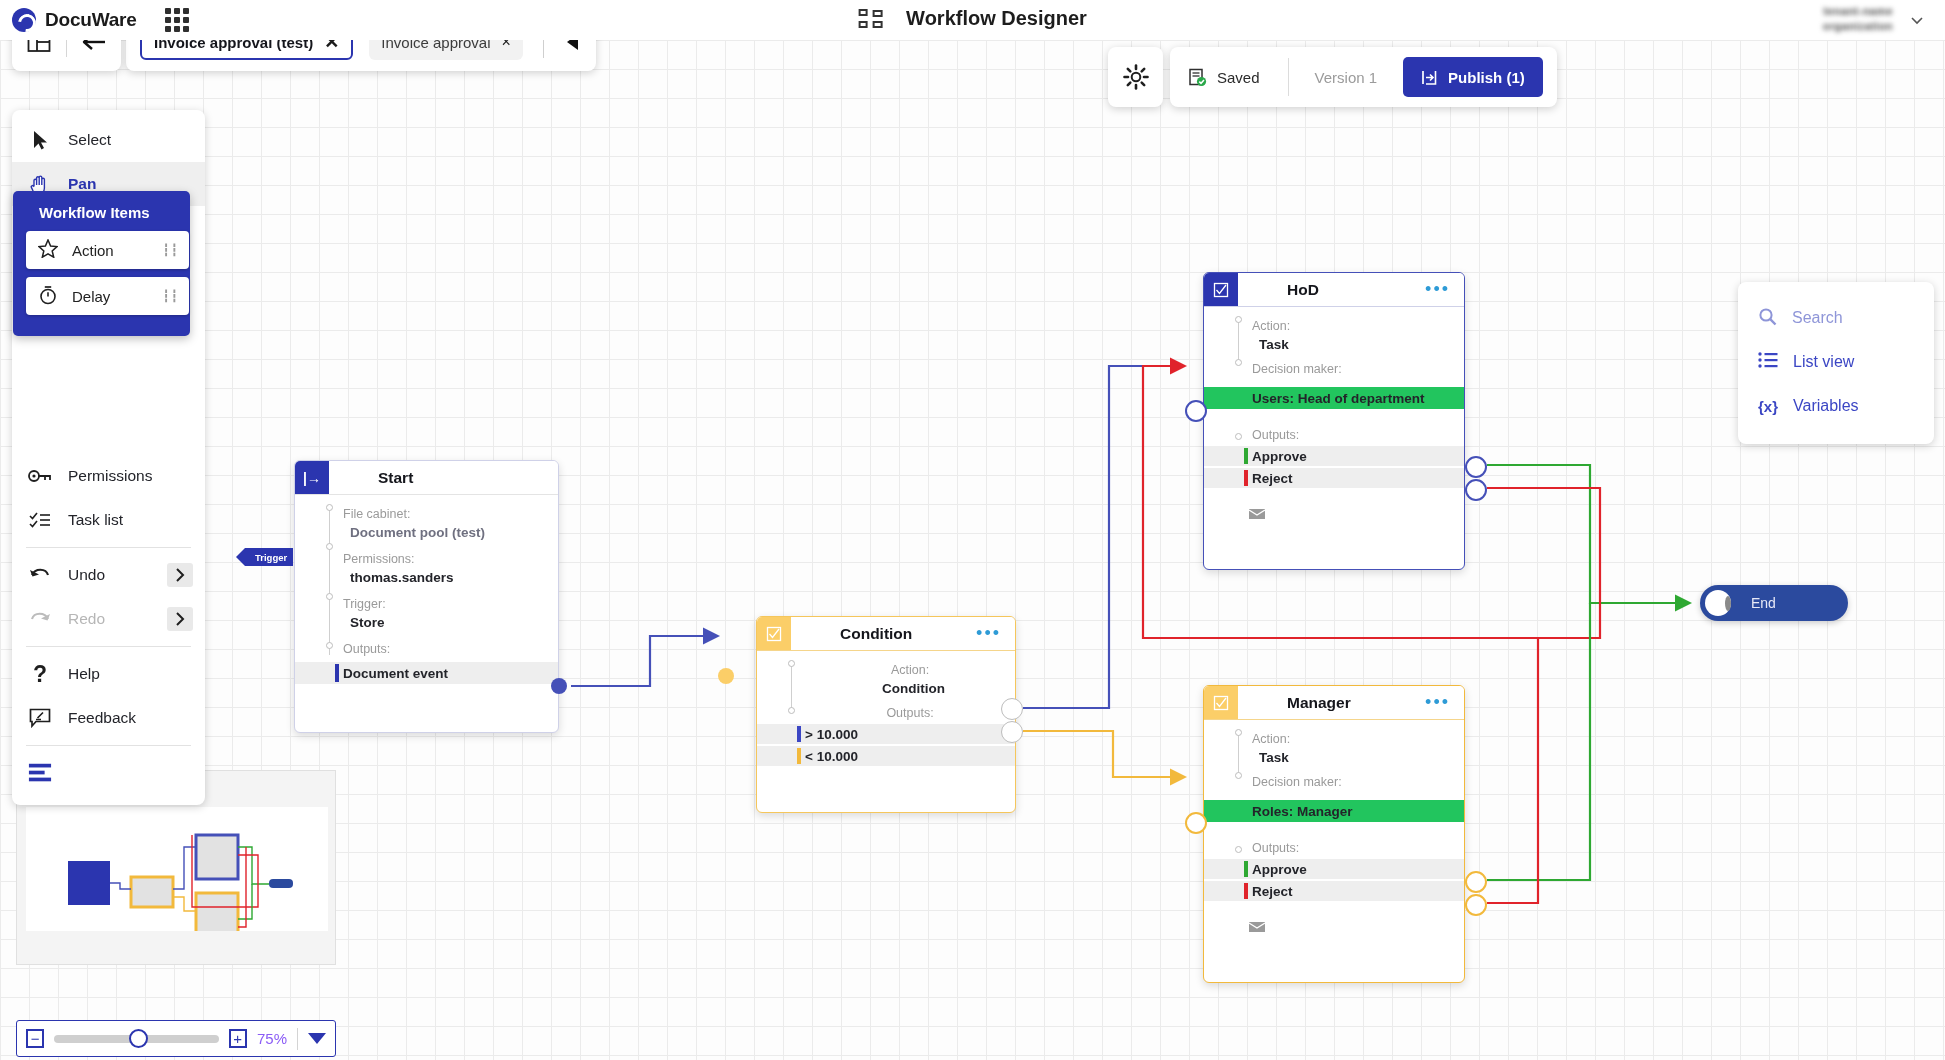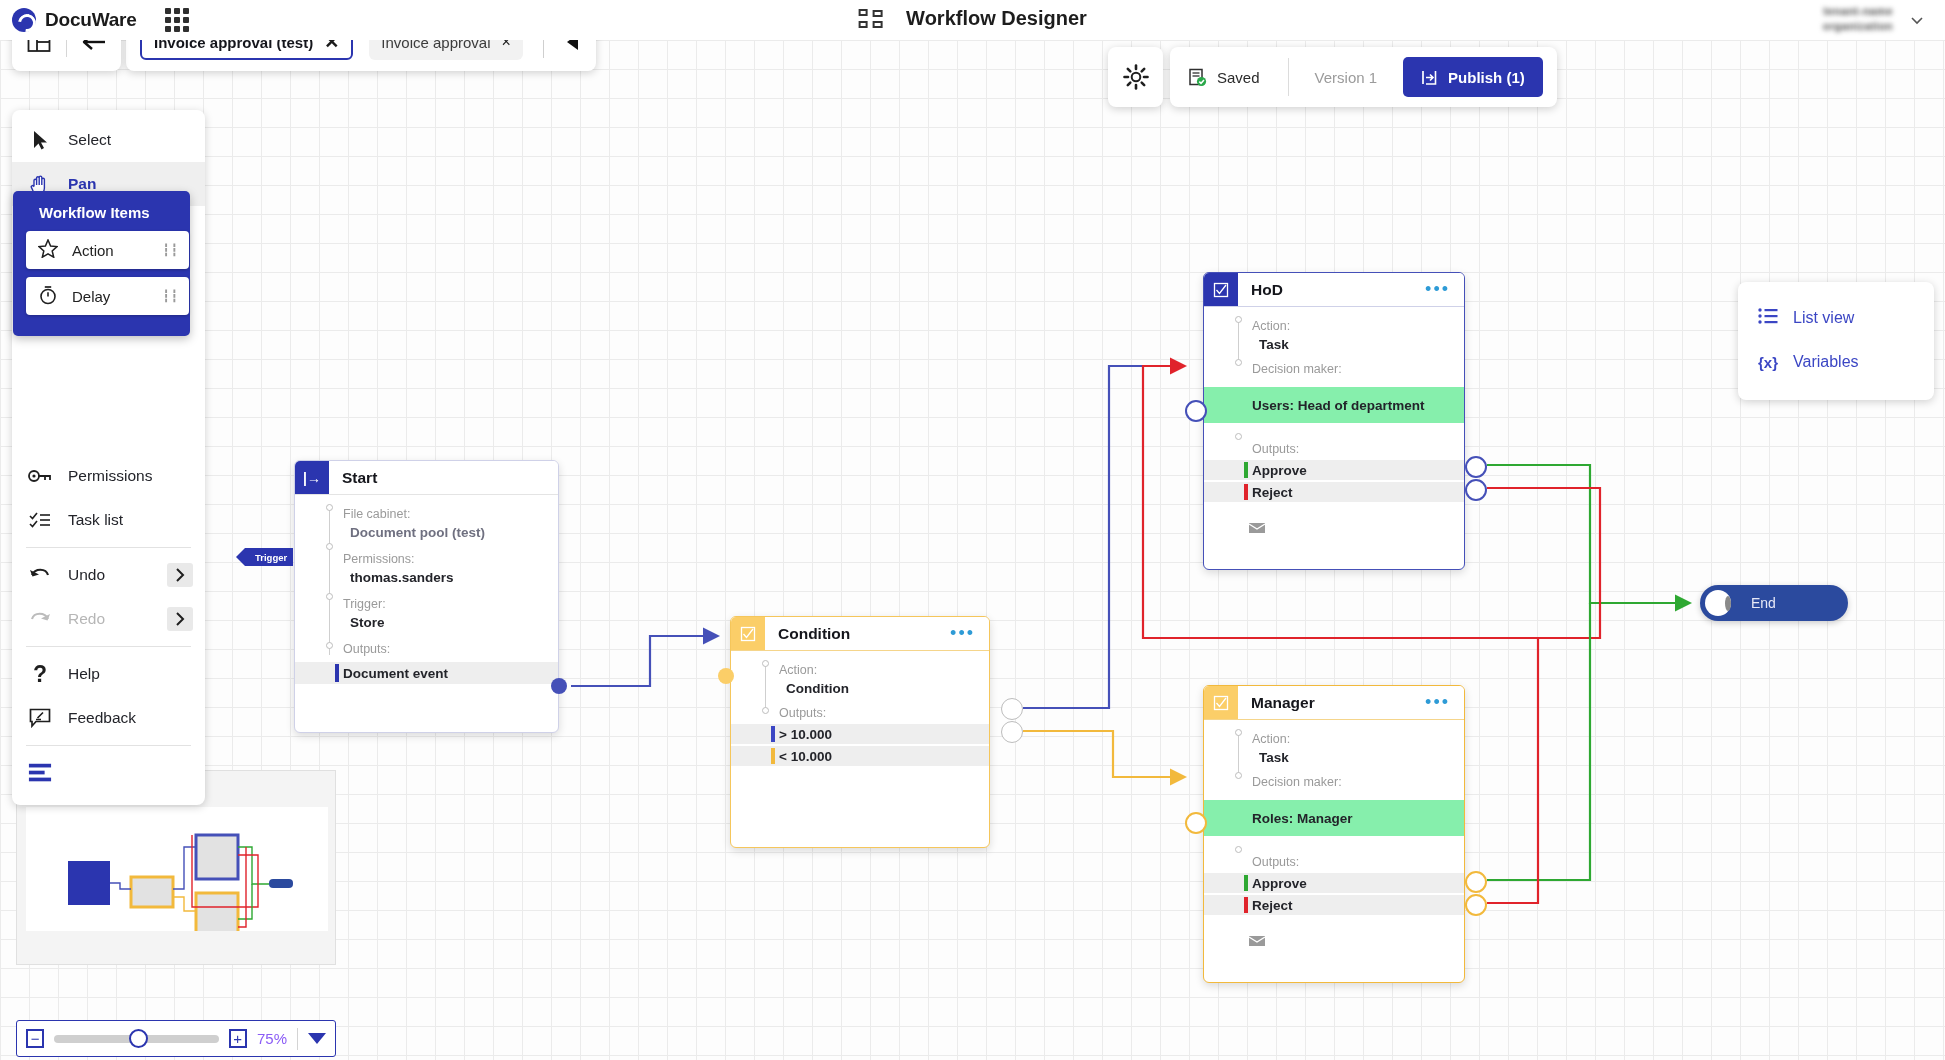--- a/index.html
+++ b/index.html
@@ -144,30 +144,30 @@
   }
   #righttools .ri{
     height:44px; display:flex; align-items:center; gap:15px; padding:0 20px;
     font-size:16px; color:#3b46c4; cursor:pointer;
   }
   #righttools .ri.muted{ color:#8e95d8;}
 
   
   .node{ position:absolute; background:#fff; border-radius:6px;
          box-shadow:0 3px 8px rgba(0,0,0,.14); z-index:20;}
-  .node .nhead{ height:34px; display:flex; align-items:center; border-radius:5px 5px 0 0; overflow:hidden;}
+  .node .nhead{ height:34px; display:flex; align-items:center; border-radius:5px 5px 0 0; overflow:hidden;gap:36px;}
   .node .nbadge{ width:34px; height:34px; display:flex; align-items:center; justify-content:center; flex:none;}
   .node .ntitle{ font-size:15.5px; font-weight:bold; color:#15161c; padding-left:13px;}
   .node .dots{ margin-left:auto; color:#2e9bd6; font-size:18px; letter-spacing:2px; padding-right:14px; cursor:pointer;}
   .node .nbody{ padding:10px 0 12px; position:relative;}
   .lbl{ font-size:12.5px; color:#9a9a9a; padding-left:48px; line-height:18px;}
   .val{ font-size:13.5px; font-weight:bold; color:#23242a; padding-left:55px; line-height:19px;}
   .rowfull{
-    background:#86efac; font-size:13.5px; font-weight:bold; color:#23242a;
-    height:36px; display:flex; align-items:center; padding-left:48px; margin-top:4px;
+    background:#22c55e; font-size:13.5px; font-weight:bold; color:#23242a;
+    height:22px; display:flex; align-items:center; padding-left:48px; margin-top:4px;
   }
   .outrow{
     background:#eeeeee; font-size:13.5px; font-weight:bold; color:#23242a;
     height:20px; display:flex; align-items:center; padding-left:48px; margin-top:2px;
     position:relative;
   }
   .outrow .bar{ position:absolute; left:40px; top:2px; width:4px; height:16px;}
   .tickline{ position:absolute; left:34px; width:1px; background:#cfcfcf;}
   .tickdot{ position:absolute; width:7px;height:7px;border:1px solid #bdbdbd;border-radius:50%;background:#fff;}
 
@@ -179,21 +179,21 @@
     position:absolute; left:245px; top:508px; height:18px; background:#2b35af; color:#fff;
     font-size:9.5px; font-weight:bold; display:flex; align-items:center; padding:0 6px 0 10px;
     z-index:21;
   }
   #trigger-flag:before{
     content:""; position:absolute; left:-9px; top:0; border-top:9px solid transparent;
     border-bottom:9px solid transparent; border-right:9px solid #2b35af;
   }
 
   
-  #node-cond{ left:730px; top:576px; width:260px; height:232px; border:1px solid #f5c65b;}
+  #node-cond{ left:756px; top:576px; width:260px; height:197px; border:1px solid #f5c65b;text-align:center;}
   #node-cond .nhead{ background:#fff; border-bottom:1px solid #f5d58b;}
   #node-cond .nbadge{ background:#fbce68;}
 
   
   #node-hod{ left:1203px; top:232px; width:262px; height:298px; border:1.5px solid #4550b8;}
   #node-hod .nhead{ background:#fff; border-bottom:1px solid #cfd1e8;}
   #node-hod .nbadge{ background:#2b35af;}
   #node-mgr{ left:1203px; top:645px; width:262px; height:298px; border:1.5px solid #f2b93c;}
   #node-mgr .nhead{ background:#fff; border-bottom:1px solid #f5d58b;}
   #node-mgr .nbadge{ background:#fbce68;}
@@ -692,20 +692,29 @@
       <svg width="26" height="22" viewBox="0 0 26 22">
         <rect x="1" y="1" width="24" height="4" fill="#2b35af"></rect>
         <rect x="1" y="8.5" width="17" height="4" fill="#2b35af"></rect>
         <rect x="1" y="16" width="24" height="4" fill="#2b35af"></rect>
       </svg>
     </span>
   </div>
 </div>
 
 <div class="panel" id="righttools">
+  <div class="ri muted">
+    <span class="mi-ico">
+      <svg width="19" height="19" viewBox="0 0 19 19">
+        <circle cx="8" cy="8" r="5.6" fill="none" stroke="#8e95d8" stroke-width="2"></circle>
+        <line x1="12.2" y1="12.2" x2="17.5" y2="17.5" stroke="#8e95d8" stroke-width="2.4"></line>
+      </svg>
+    </span>
+    <span>Search</span>
+  </div>
   <div class="ri">
     <span class="mi-ico">
       <svg width="20" height="16" viewBox="0 0 20 16">
         <circle cx="2" cy="2" r="1.7" fill="#3b46c4"></circle>
           <rect x="6.5" y="1" width="13" height="2.2" fill="#3b46c4"></rect>
         <circle cx="2" cy="8" r="1.7" fill="#3b46c4"></circle>
           <rect x="6.5" y="7" width="13" height="2.2" fill="#3b46c4"></rect>
         <circle cx="2" cy="14" r="1.7" fill="#3b46c4"></circle>
           <rect x="6.5" y="13" width="13" height="2.2" fill="#3b46c4"></rect>
       </svg>

